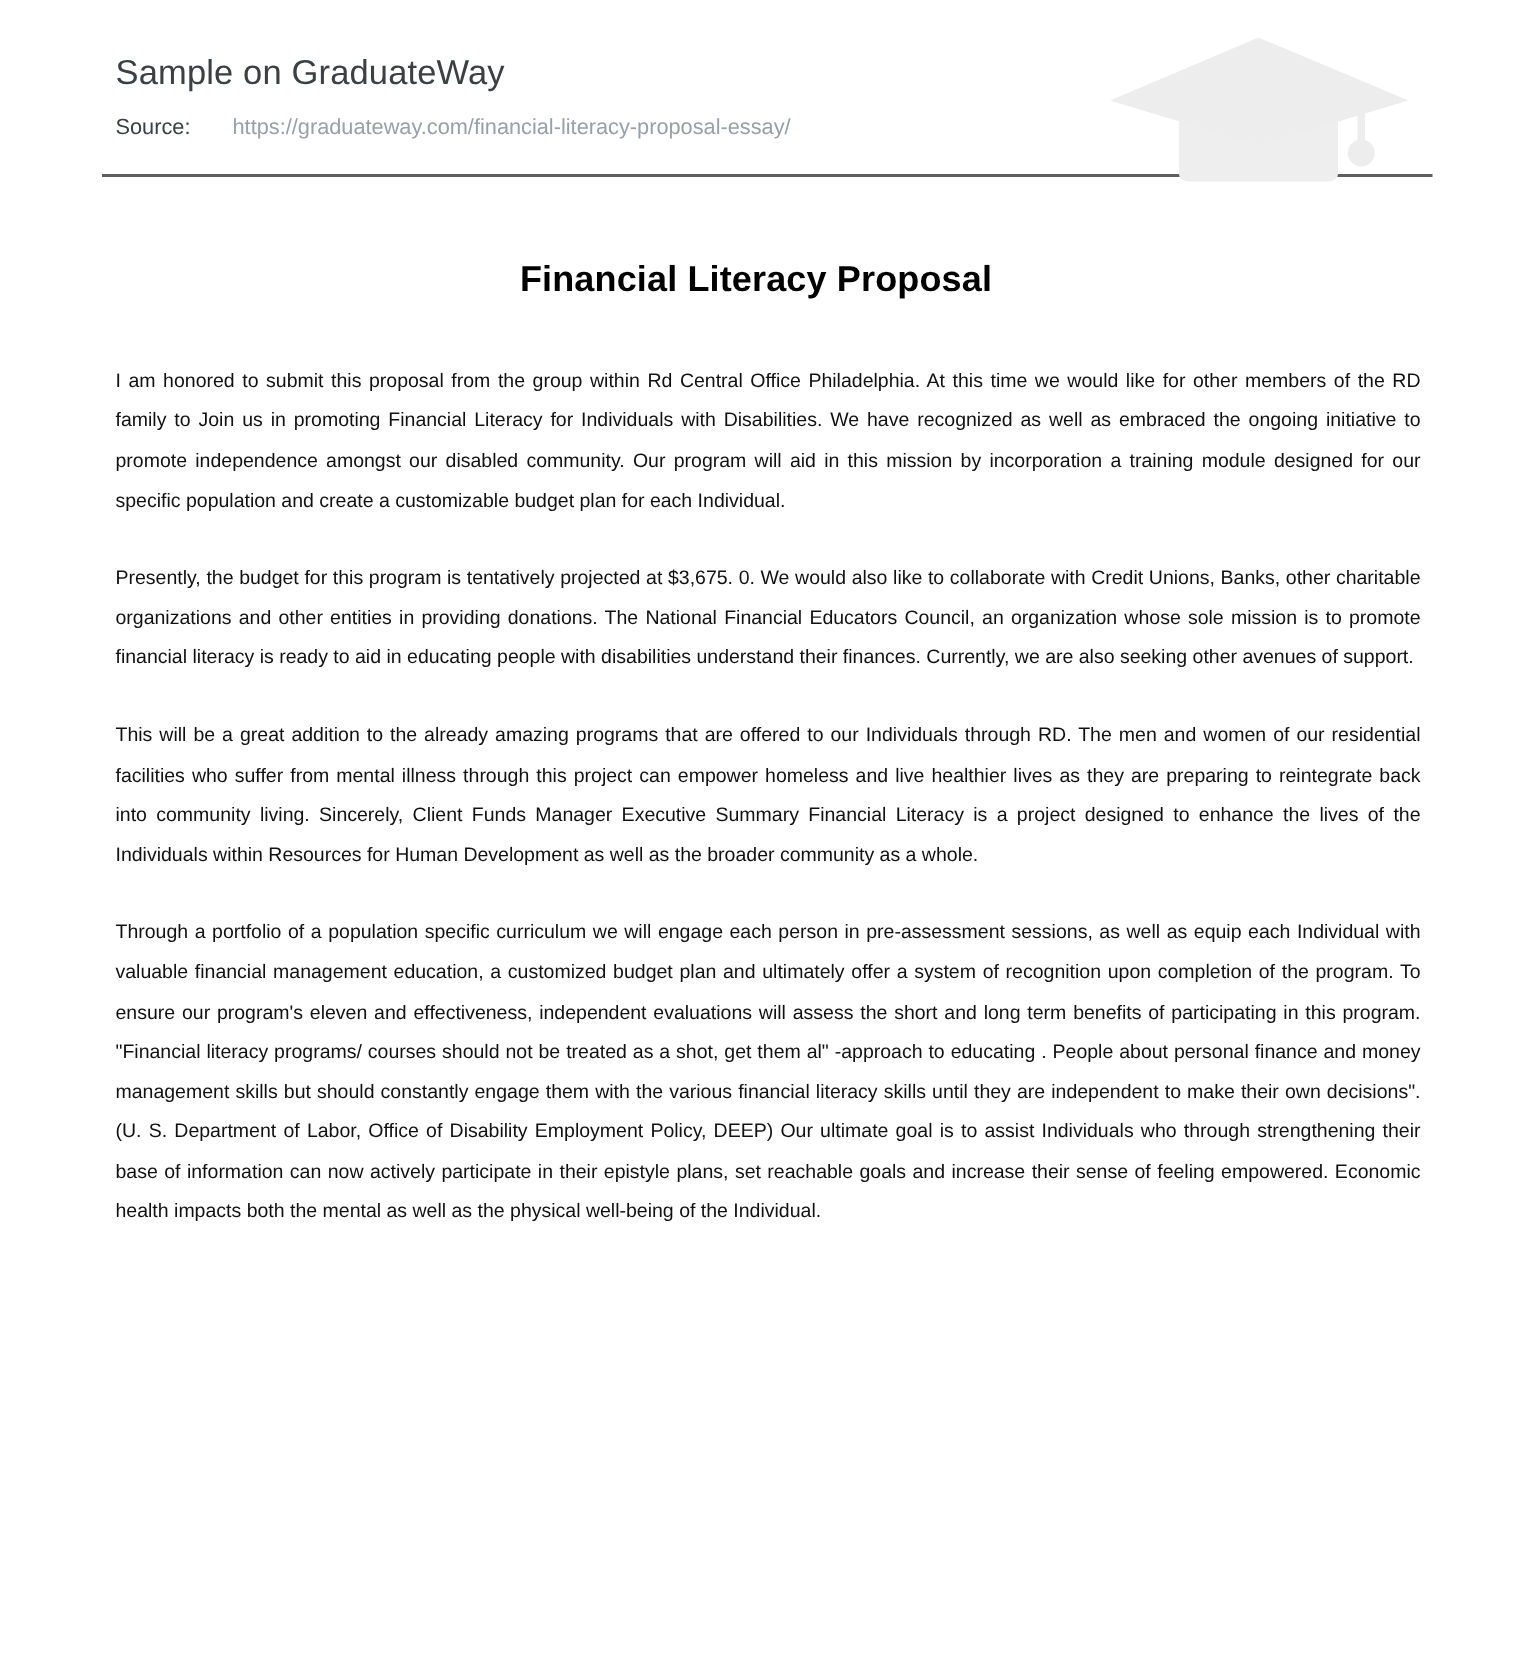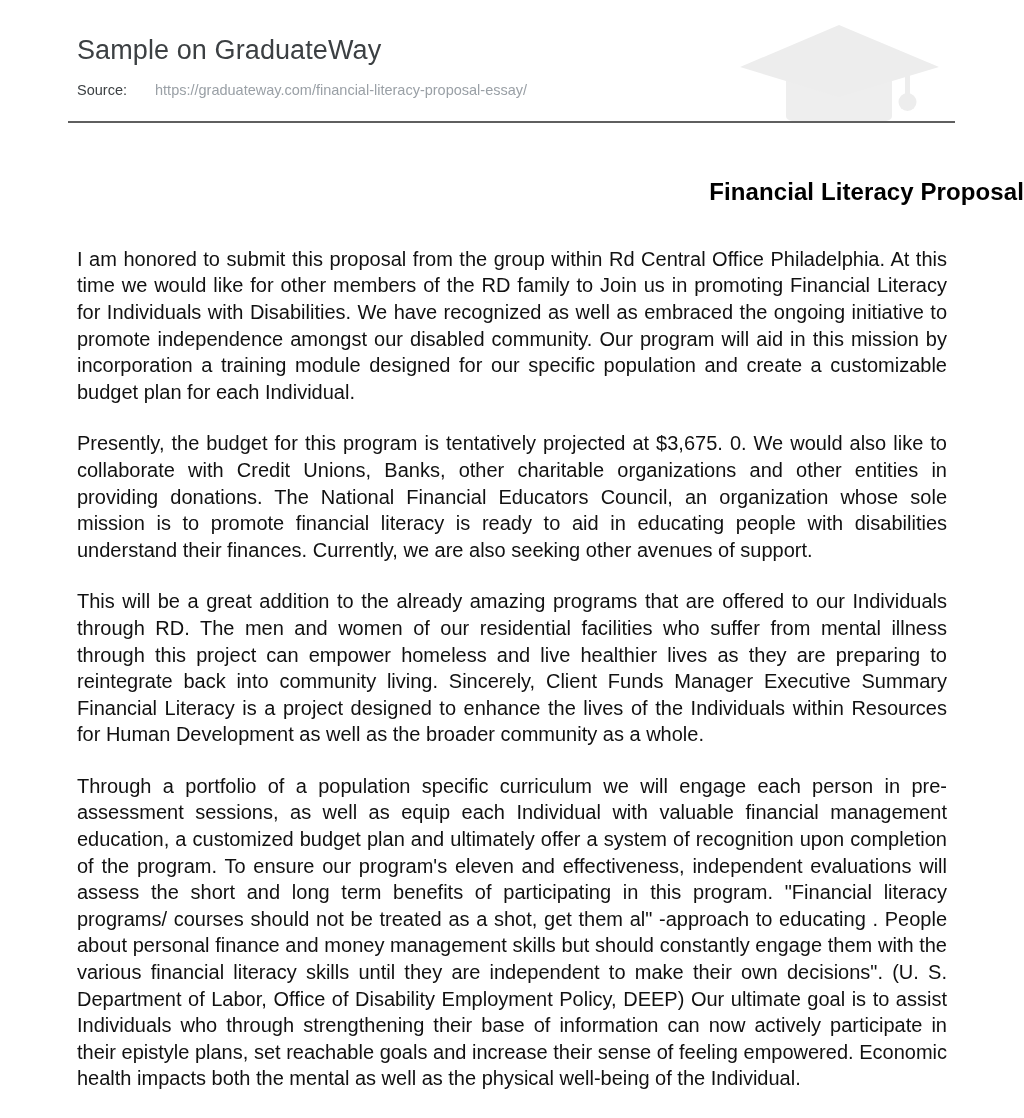--- a/index.html
+++ b/index.html
@@ -23,21 +23,21 @@
     overflow: hidden;
   }
 
   
   .doc-header {
     position: relative;
     padding: 34px 68px 0 77px;
     box-sizing: border-box;
   }
   .brand-title {
-    font-size: 27px;
+    font-size: 23px;
     font-weight: 400;
     color: #3c4043;
     line-height: 1.25;
     letter-spacing: 0.1px;
     margin: 0 0 13px 0;
   }
   .source-line {
     font-size: 14.5px;
     line-height: 1.3;
     margin: 0;
@@ -71,39 +71,39 @@
   
   .divider {
     height: 0;
     border: 0;
     border-top: 2px solid #5f5f5f;
     margin: 21px 69px 0 68px;
   }
 
   
   .doc-title {
-    text-align: right;
+    text-align: center;
     font-size: 24px;
     font-weight: 700;
     color: #000000;
     letter-spacing: 0.1px;
-    margin: 53px 0 0 0;
+    margin: 53px 16px 0 0;
     line-height: 1.3;
   }
 
   
   .doc-body {
     padding: 0 77px 0 77px;
     box-sizing: border-box;
     margin-top: 39px;
   }
   .doc-body p {
     text-align: justify;
     text-justify: inter-word;
-    font-size: 20px;
+    font-size: 13px;
     line-height: 26.6px;
     color: #111111;
     margin: 0 0 25px 0;
     hyphens: none;
   }
   .doc-body p:last-child {
     margin-bottom: 0;
   }
 </style>
 </head>

